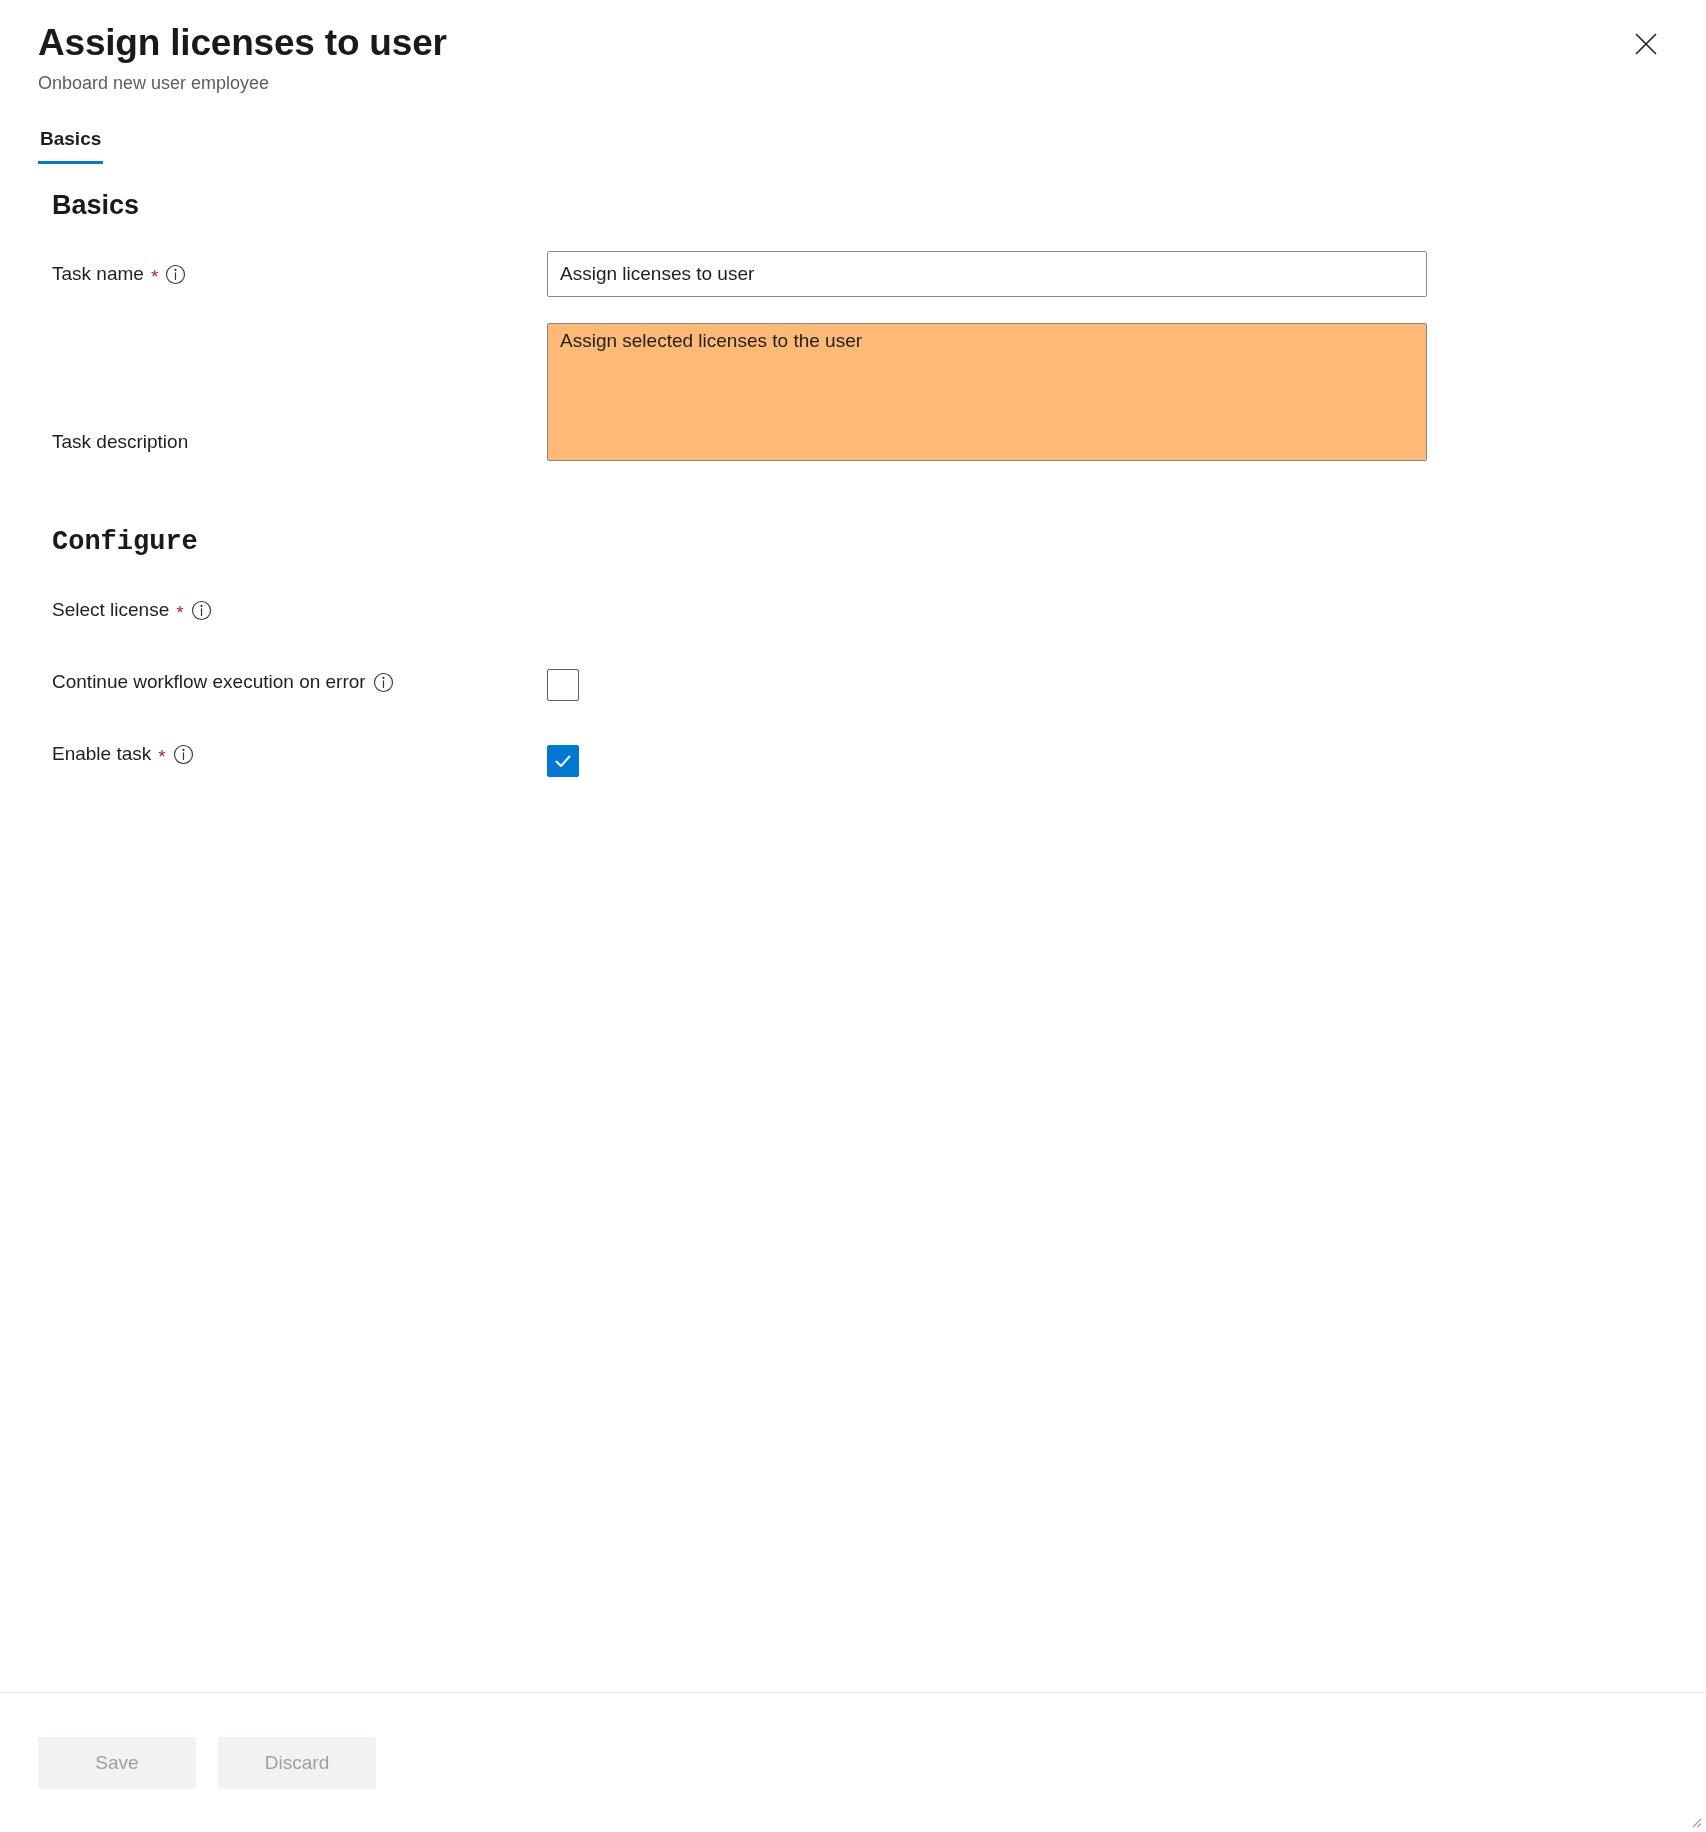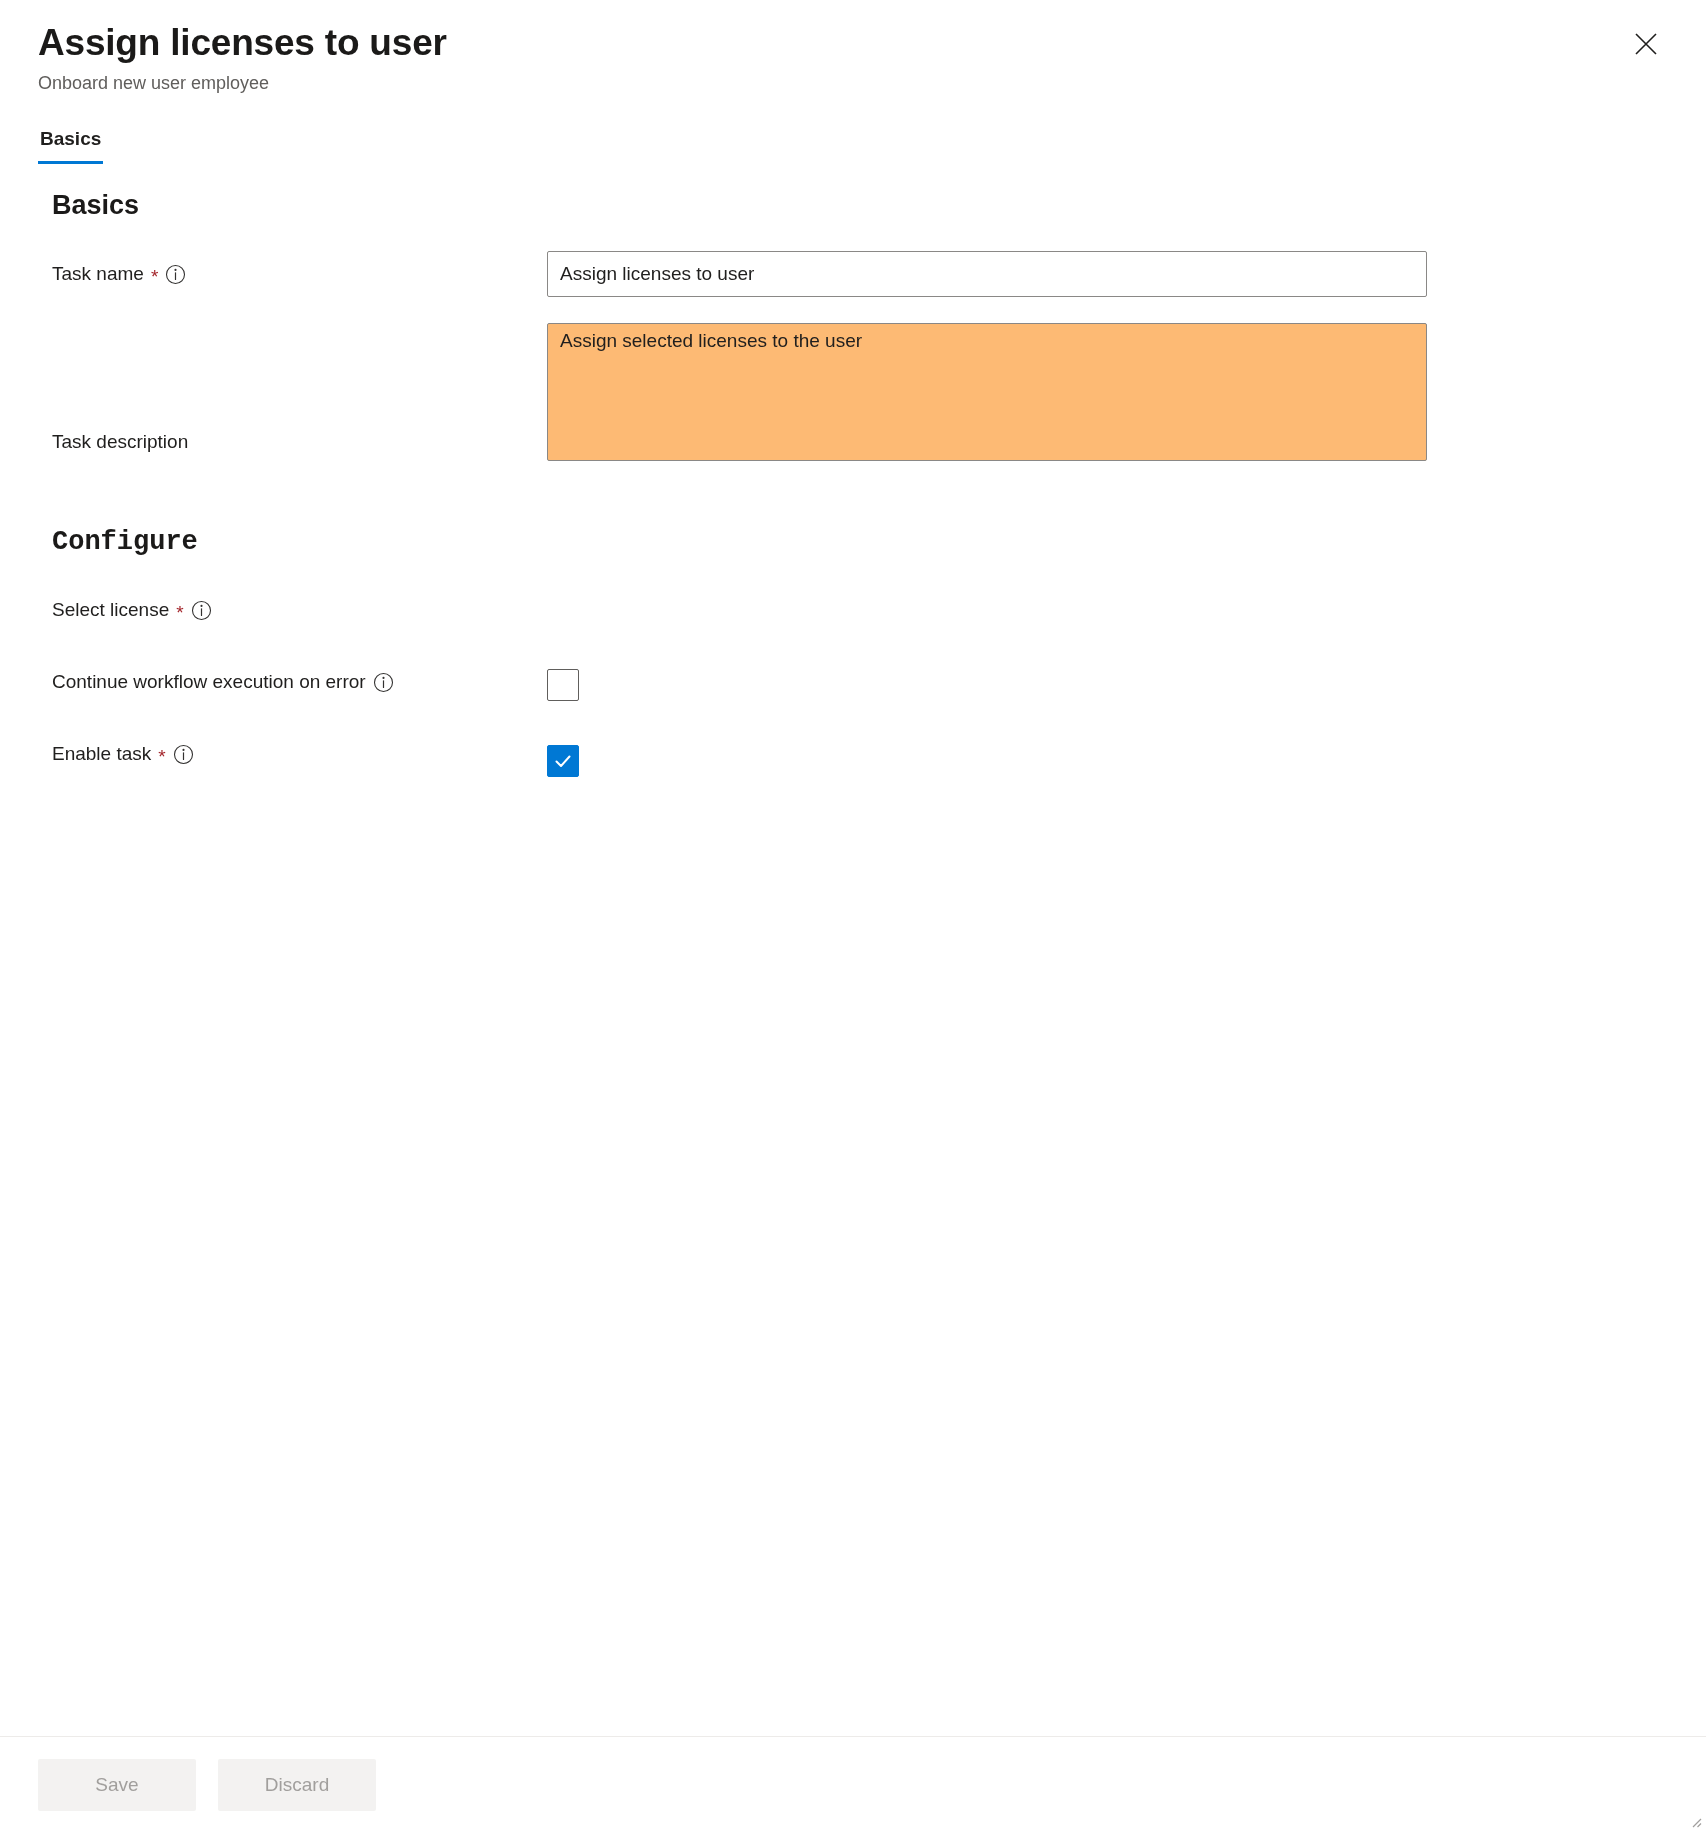--- a/index.html
+++ b/index.html
@@ -183,21 +183,21 @@
 
   
   .form-row.checkbox-row .form-label { line-height: 46px; }
 
   
   .footer {
     position: absolute;
     left: 0;
     right: 0;
     bottom: 0;
-    height: 96px;
+    height: 140px;
     border-top: 1px solid #edebe9;
     display: flex;
     align-items: center;
     padding: 0 38px;
     gap: 22px;
     background: #fff;
   }
   .footer-button {
     min-width: 158px;
     height: 52px;

